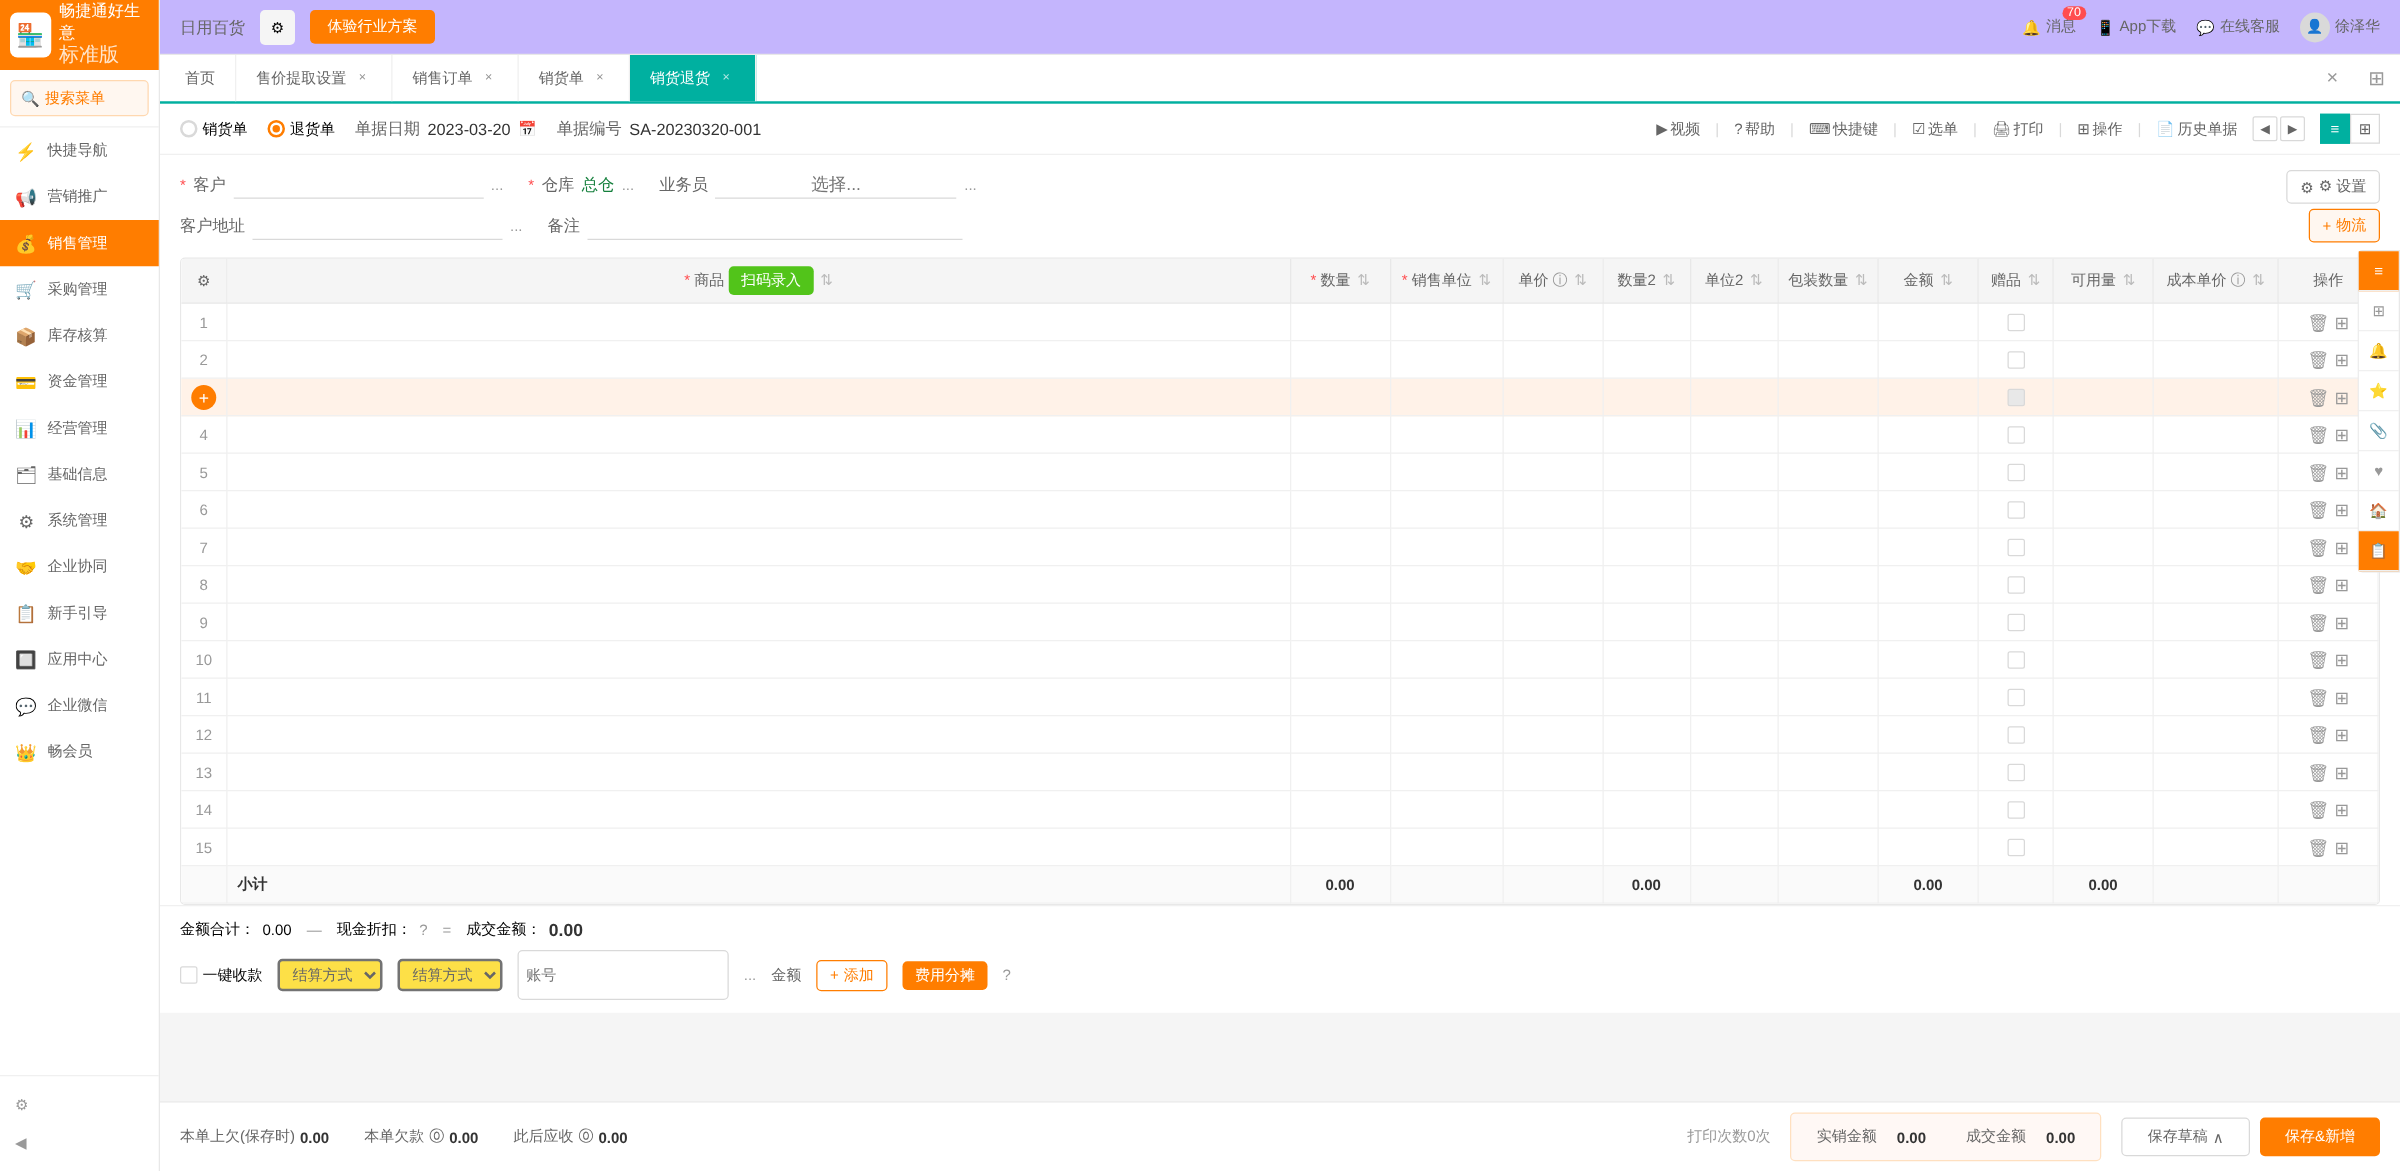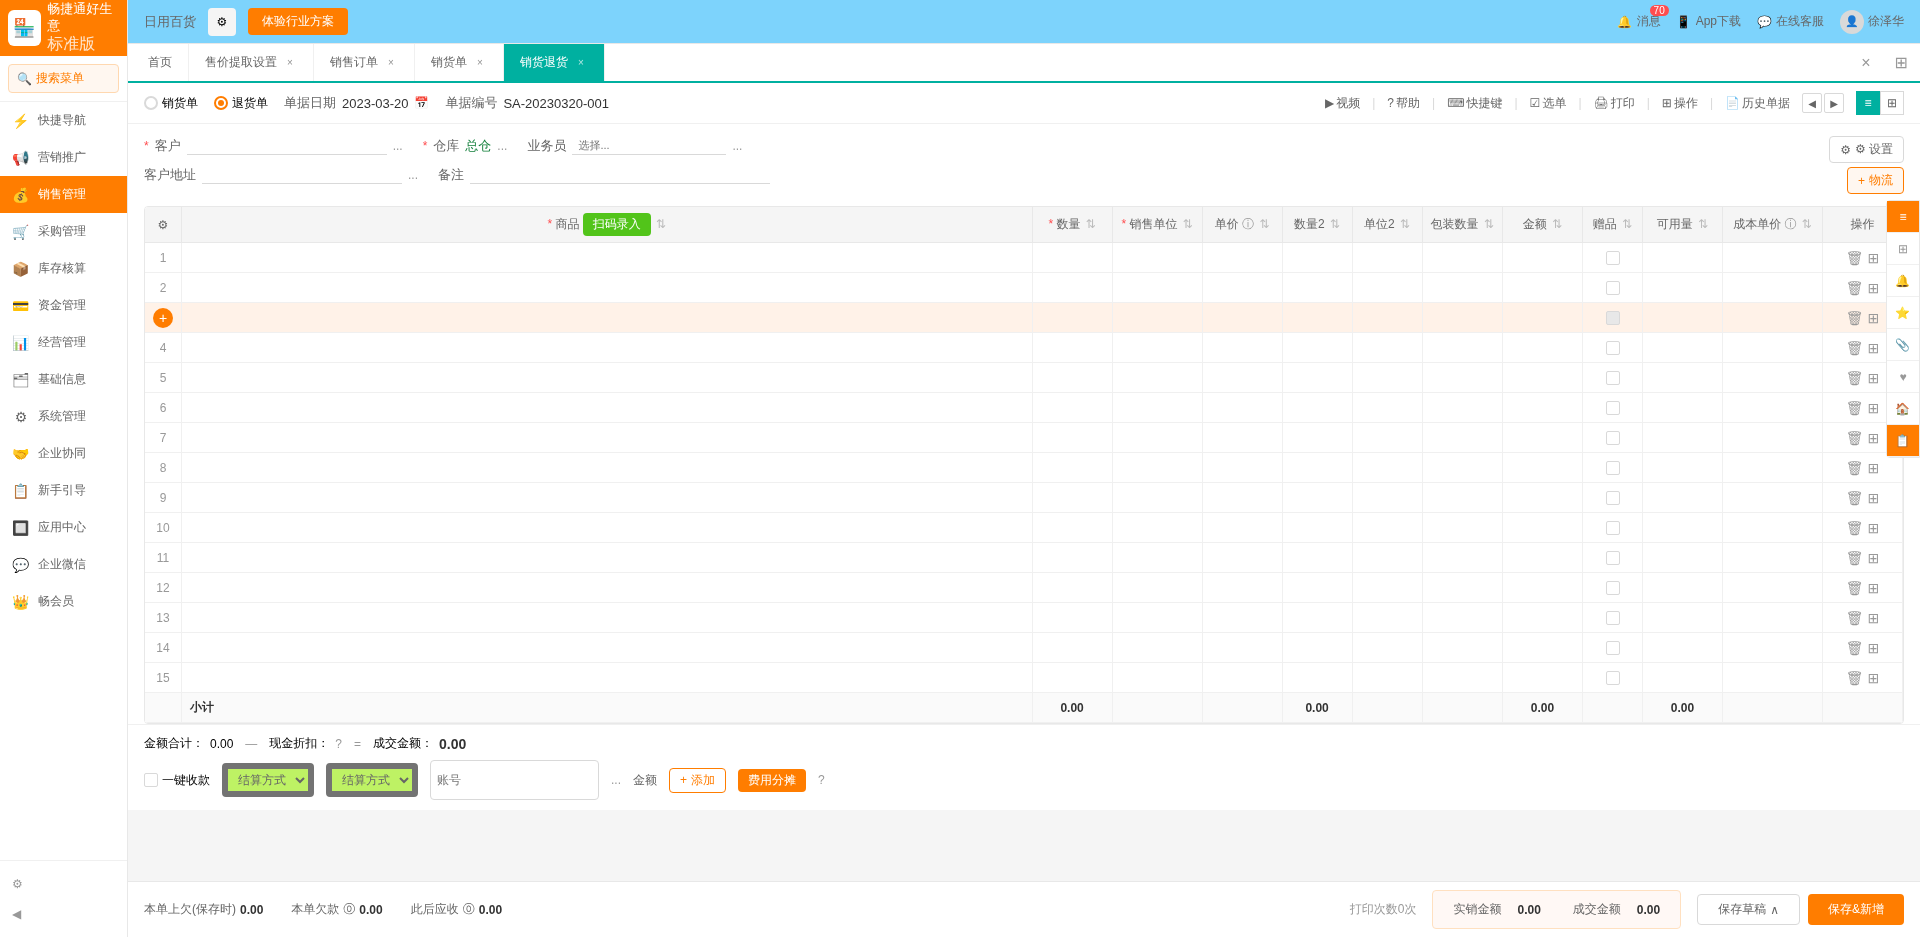--- a/index.html
+++ b/index.html
@@ -14,21 +14,21 @@
     .sidebar-search { padding: 8px; border-bottom: 1px solid #f0f0f0; }
     .sidebar-search-btn { width: 100%; background: #fff7f0; border: 1px solid #ffd8b0; border-radius: 4px; padding: 5px 8px; color: #ff7d00; cursor: pointer; display: flex; align-items: center; gap: 4px; }
     .sidebar-nav-item { padding: 10px 12px; display: flex; align-items: center; gap: 8px; cursor: pointer; color: #666; transition: all 0.2s; }
     .sidebar-nav-item.active { background: #ff7d00; color: #fff; }
     .sidebar-nav-item .nav-icon { width: 18px; text-align: center; font-size: 14px; }
     .sidebar-nav-item .nav-label { font-size: 12px; }
     .sidebar-bottom { margin-top: auto; border-top: 1px solid #f0f0f0; padding: 8px 0; }
     .sidebar-bottom-item { padding: 8px 12px; display: flex; align-items: center; gap: 6px; cursor: pointer; color: #999; }
     
     
-    .topbar { background: #7dd3fc; border-bottom: 1px solid #e8e8e8; display: flex; align-items: center; padding: 0 16px; height: 44px; gap: 12px; flex-shrink: 0; }
+    .topbar { background: #c4b5fd; border-bottom: 1px solid #e8e8e8; display: flex; align-items: center; padding: 0 16px; height: 44px; gap: 12px; flex-shrink: 0; }
     .topbar-title { font-size: 13px; color: #666; }
     .topbar-settings { width: 28px; height: 28px; background: #f5f5f5; border-radius: 4px; display: flex; align-items: center; justify-content: center; cursor: pointer; }
     .topbar-experience { background: #ff7d00; color: #fff; border: none; border-radius: 4px; padding: 5px 14px; cursor: pointer; font-size: 12px; }
     .topbar-right { margin-left: auto; display: flex; align-items: center; gap: 16px; }
     .topbar-notification { position: relative; cursor: pointer; display: flex; align-items: center; gap: 4px; color: #666; }
     .topbar-badge { position: absolute; top: -8px; right: -8px; background: #ff4d4f; color: #fff; border-radius: 10px; padding: 0 4px; font-size: 10px; min-width: 18px; text-align: center; }
     .topbar-link { color: #666; cursor: pointer; display: flex; align-items: center; gap: 4px; }
     .topbar-user { display: flex; align-items: center; gap: 4px; color: #666; cursor: pointer; }
     .topbar-avatar { width: 24px; height: 24px; border-radius: 50%; background: #d9d9d9; display: flex; align-items: center; justify-content: center; font-size: 11px; color: #fff; overflow: hidden; }
     
@@ -52,21 +52,21 @@
     .form-date-value { color: #333; font-size: 13px; }
     .form-number-field { display: flex; align-items: center; gap: 6px; }
     .form-number-value { color: #333; font-size: 13px; }
     
     
     .form-body { padding: 12px 16px; display: flex; flex-direction: column; gap: 10px; position: relative; }
     .form-row { display: flex; align-items: center; gap: 20px; flex-wrap: wrap; }
     .form-field { display: flex; align-items: center; gap: 6px; }
     .field-label { color: #666; white-space: nowrap; font-size: 13px; }
     .field-required { color: #ff4d4f; }
-    .field-input { border: none; border-bottom: 1px solid #d9d9d9; outline: none; padding: 3px 6px; min-width: 160px; font-size: 11px; color: #333; background: transparent; }
+    .field-input { border: none; border-bottom: 1px solid #d9d9d9; outline: none; padding: 3px 6px; min-width: 160px; font-size: 14px; color: #333; background: transparent; text-align: center; }
     .field-dots { color: #999; cursor: pointer; }
     
     
     .table-container { margin: 0 16px; border: 1px solid #e8e8e8; border-radius: 4px; overflow: hidden; }
     .scan-btn { background: #52c41a; color: #fff; border: none; border-radius: 4px; padding: 3px 10px; cursor: pointer; font-size: 12px; }
     
     table { width: 100%; border-collapse: collapse; background: #fff; }
     thead tr { background: #f5f5f5; }
     th { padding: 6px 8px; text-align: center; font-weight: normal; color: #666; border-right: 1px solid #e8e8e8; border-bottom: 1px solid #e8e8e8; white-space: nowrap; font-size: 12px; position: relative; }
     th .sort-icon { cursor: pointer; color: #bbb; margin-left: 2px; }
@@ -85,21 +85,21 @@
     
     
     .form-footer { padding: 10px 16px; background: #fff; border-top: 1px solid #f0f0f0; }
     .footer-row1 { display: flex; align-items: center; gap: 12px; margin-bottom: 8px; }
     .footer-amount { display: flex; align-items: center; gap: 6px; font-size: 13px; }
     .minus-icon { color: #999; cursor: pointer; }
     .equals-icon { color: #999; }
     .transaction-amount { font-size: 14px; font-weight: bold; color: #333; }
     .footer-row2 { display: flex; align-items: center; gap: 12px; }
     .footer-checkbox { display: flex; align-items: center; gap: 4px; cursor: pointer; }
-    .footer-select { border: 6px solid #737373; border-radius: 4px; padding: 3px 6px; font-size: 12px; color: #666; background: #bef264; cursor: pointer; }
+    .footer-select { border: 2px solid #737373; border-radius: 4px; padding: 3px 6px; font-size: 12px; color: #666; background: #fde047; cursor: pointer; }
     .footer-input { border: 1px solid #d9d9d9; border-radius: 4px; padding: 12px 6px; font-size: 12px; min-width: 80px; }
     .add-fee-btn { background: none; border: 1px solid #ff7d00; color: #ff7d00; border-radius: 4px; padding: 3px 10px; cursor: pointer; font-size: 12px; display: flex; align-items: center; gap: 4px; }
     .split-fee-btn { background: #ff7d00; color: #fff; border: none; border-radius: 4px; padding: 3px 10px; cursor: pointer; font-size: 12px; }
     
     
     .bottom-bar { background: #fff; border-top: 1px solid #e8e8e8; padding: 8px 16px; display: flex; align-items: center; gap: 16px; flex-shrink: 0; }
     .bottom-stats { display: flex; align-items: center; gap: 28px; flex: 1; }
     .stat-item { display: flex; align-items: center; gap: 4px; font-size: 12px; color: #666; }
     .stat-value { color: #333; font-weight: bold; }
     .print-info { margin-left: auto; font-size: 12px; color: #999; }

